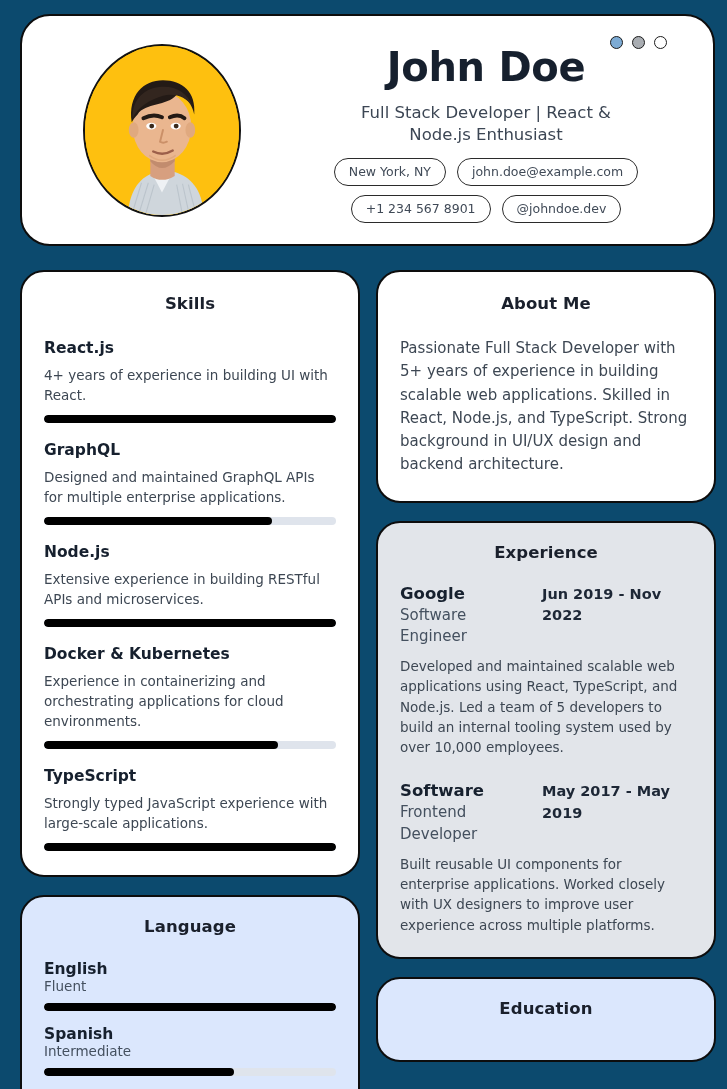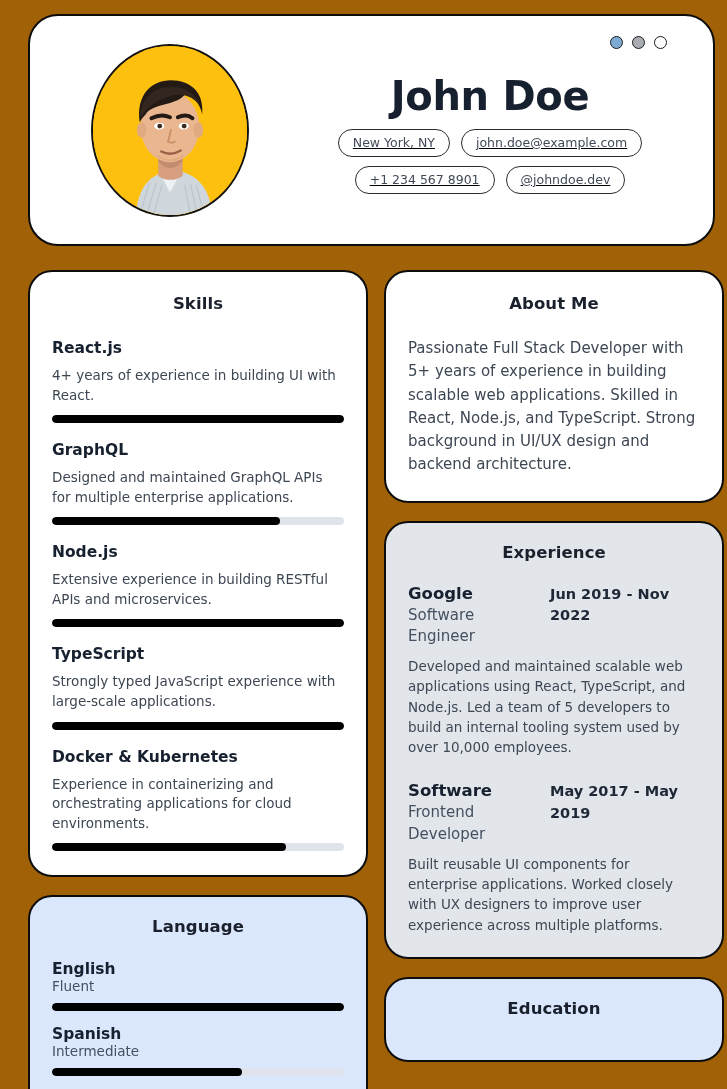--- a/index.html
+++ b/index.html
@@ -9,22 +9,22 @@
     height: 1089px;
     background: #ffffff;
     font-family: "DejaVu Sans", "Liberation Sans", sans-serif;
     overflow: hidden;
   }
 
   .page {
     width: 727px;
     height: 1089px;
     position: relative;
-    padding: 14px 12px 0 28px;
-    background: #a16207;
+    padding: 14px 12px 0 20px;
+    background: #0c4a6e;
   }
 
   
   .card {
     border: 2px solid #0d0d0d;
     border-radius: 24px;
     background: #ffffff;
   }
   .card-blue { background: #dbe7fd; }
   .card-gray { background: #e2e5ea; }
@@ -99,21 +99,21 @@
     margin-top: 18px;
   }
   .person-tagline {
     margin-top: 14px;
     font-size: 16.5px;
     color: #3c4654;
     text-align: center;
     line-height: 1.35;
     max-width: 300px;
   }
-  .contact-rows { margin-top: 12px; width: 100%; text-decoration: underline; }
+  .contact-rows { margin-top: 12px; width: 100%; }
   .contact-row {
     display: flex;
     justify-content: center;
     gap: 11px;
     margin-bottom: 9px;
   }
   .pill {
     border: 1.3px solid #2b2b2b;
     border-radius: 999px;
     padding: 5px 14px 6px;
@@ -271,20 +271,21 @@
 
           <path d="M70 108 Q80 113 90 107" stroke="#9c5f4a" stroke-width="2.4" fill="none" stroke-linecap="round"></path>
 
           <path d="M66 112 Q79 122 93 112" stroke="#d8a077" stroke-width="1.6" fill="none" opacity=".6"></path>
         </svg>
       </div>
     </div>
 
     <div class="header-right">
       <div class="person-name">John Doe</div>
+      <div class="person-tagline">Full Stack Developer | React &amp; Node.js Enthusiast</div>
 
       <div class="contact-rows">
         <div class="contact-row">
           <span class="pill">New York, NY</span>
           <span class="pill">john.doe@example.com</span>
         </div>
         <div class="contact-row">
           <span class="pill">+1 234 567 8901</span>
           <span class="pill">@johndoe.dev</span>
         </div>
@@ -318,32 +319,32 @@
 
           <div class="skill">
             <div class="skill-name">Node.js</div>
             <div class="skill-desc">Extensive experience in building RESTful APIs and microservices.</div>
             <div class="bar-track">
               <div class="bar-fill" style="width: 100%;"></div>
             </div>
           </div>
 
           <div class="skill">
+            <div class="skill-name">Docker &amp; Kubernetes</div>
+            <div class="skill-desc">Experience in containerizing and orchestrating applications for cloud environments.</div>
+            <div class="bar-track">
+              <div class="bar-fill" style="width: 80%;"></div>
+            </div>
+          </div>
+
+          <div class="skill">
             <div class="skill-name">TypeScript</div>
             <div class="skill-desc">Strongly typed JavaScript experience with large-scale applications.</div>
             <div class="bar-track">
               <div class="bar-fill" style="width: 100%;"></div>
-            </div>
-          </div>
-
-          <div class="skill">
-            <div class="skill-name">Docker &amp; Kubernetes</div>
-            <div class="skill-desc">Experience in containerizing and orchestrating applications for cloud environments.</div>
-            <div class="bar-track">
-              <div class="bar-fill" style="width: 80%;"></div>
             </div>
           </div>
 
         </div>
       </div>
 
       <div class="card card-blue lang-card">
         <div class="card-title">Language</div>
         <div class="lang-list">
 

